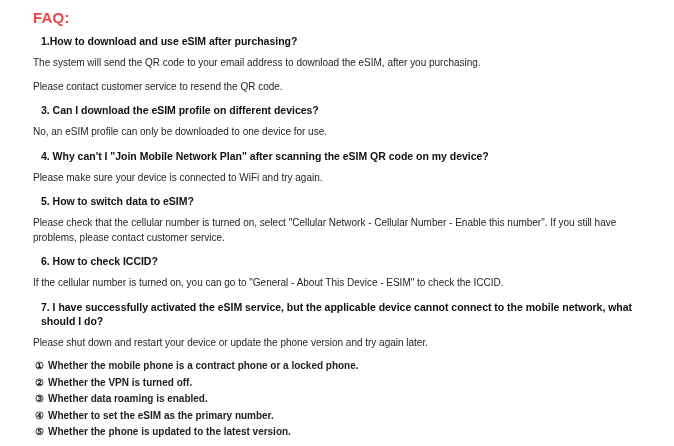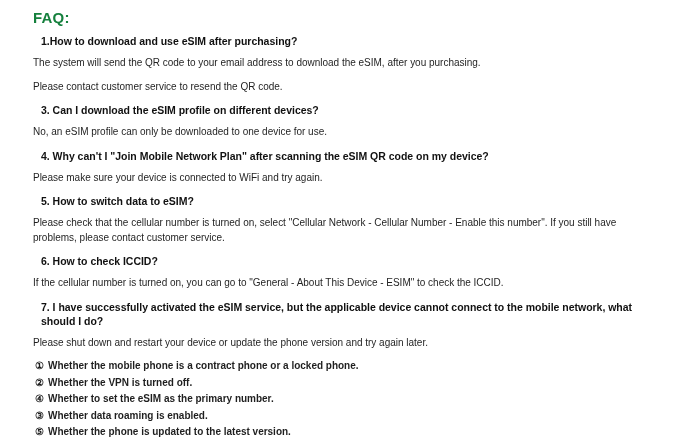--- a/index.html
+++ b/index.html
@@ -18,21 +18,21 @@
   .page {
     position: relative;
     width: 674px;
     height: 446px;
     box-sizing: border-box;
     padding: 0 19px 0 33px;
   }
   .faq-title {
     font-size: 15px;
     font-weight: bold;
-    color: #15803d;
+    color: #ef4444;
     letter-spacing: 0.2px;
     margin: 0;
     padding-top: 9px;
     line-height: 17px;
   }
   .faq-list {
     margin: 0;
     padding: 0;
     list-style: none;
   }
@@ -120,21 +120,21 @@
     <li class="faq-item">
       <p class="faq-q">7. I have successfully activated the eSIM service, but the applicable device cannot connect to the mobile network, what should I do?</p>
       <p class="faq-a">Please shut down and restart your device or update the phone version and try again later.</p>
     </li>
 
     <li class="faq-item">
 
       <ul class="guideline-list">
         <li class="guideline-item"><span class="guideline-marker">①</span><span>Whether the mobile phone is a contract phone or a locked phone.</span></li>
         <li class="guideline-item"><span class="guideline-marker">②</span><span>Whether the VPN is turned off.</span></li>
+        <li class="guideline-item"><span class="guideline-marker">③</span><span>Whether data roaming is enabled.</span></li>
         <li class="guideline-item"><span class="guideline-marker">④</span><span>Whether to set the eSIM as the primary number.</span></li>
-        <li class="guideline-item"><span class="guideline-marker">③</span><span>Whether data roaming is enabled.</span></li>
         <li class="guideline-item"><span class="guideline-marker">⑤</span><span>Whether the phone is updated to the latest version.</span></li>
 
       </ul>
     </li>
 
   </ul>
 </div>
 
 </body></html>

